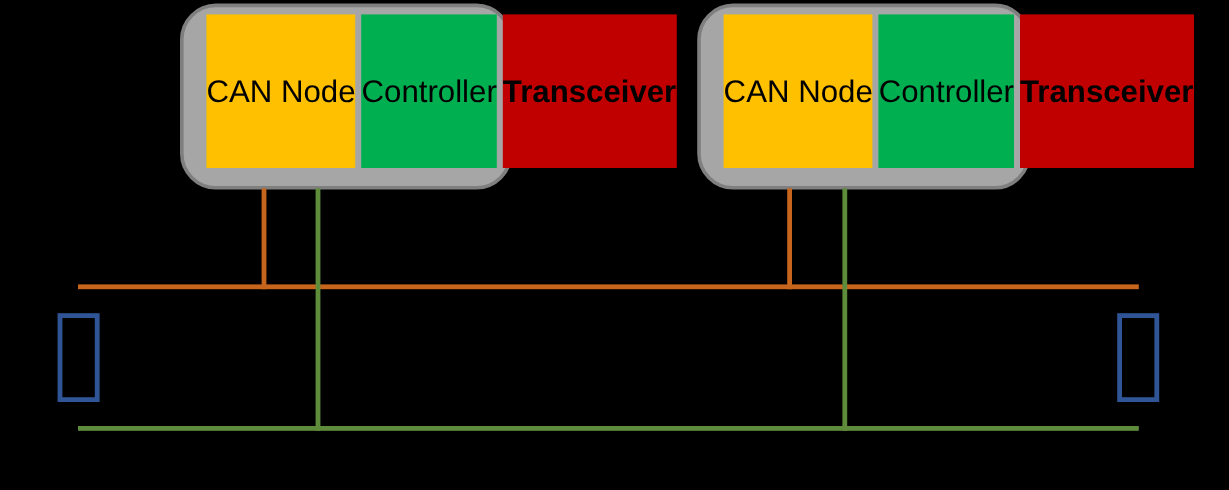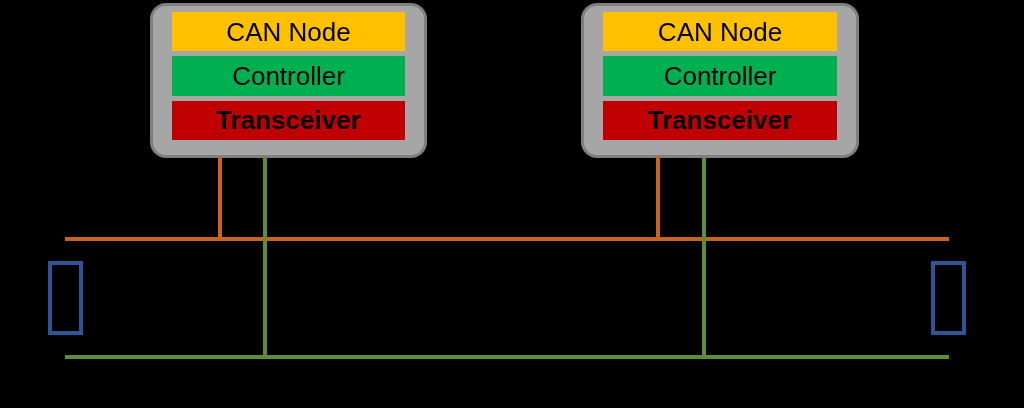--- a/index.html
+++ b/index.html
@@ -16,24 +16,24 @@
     font-family: "Liberation Sans", sans-serif;
   }
 
   
   .can-node {
     position: absolute;
     top: 3px;
     height: 155px;
     background: #A6A6A6;
     border: 3px solid #7F7F7F;
-    border-radius: 16px;
+    border-radius: 30px;
     box-sizing: border-box;
     display: flex;
-    flex-direction: column;
+    flex-direction: row;
     padding: 6px 19px 15px 19px;
     gap: 5px;
   }
   .can-node.node-1 { left: 150px; width: 277px; }
   .can-node.node-2 { left: 581px; width: 278px; }
 
   .layer {
     flex: 1;
     display: flex;
     align-items: center;

